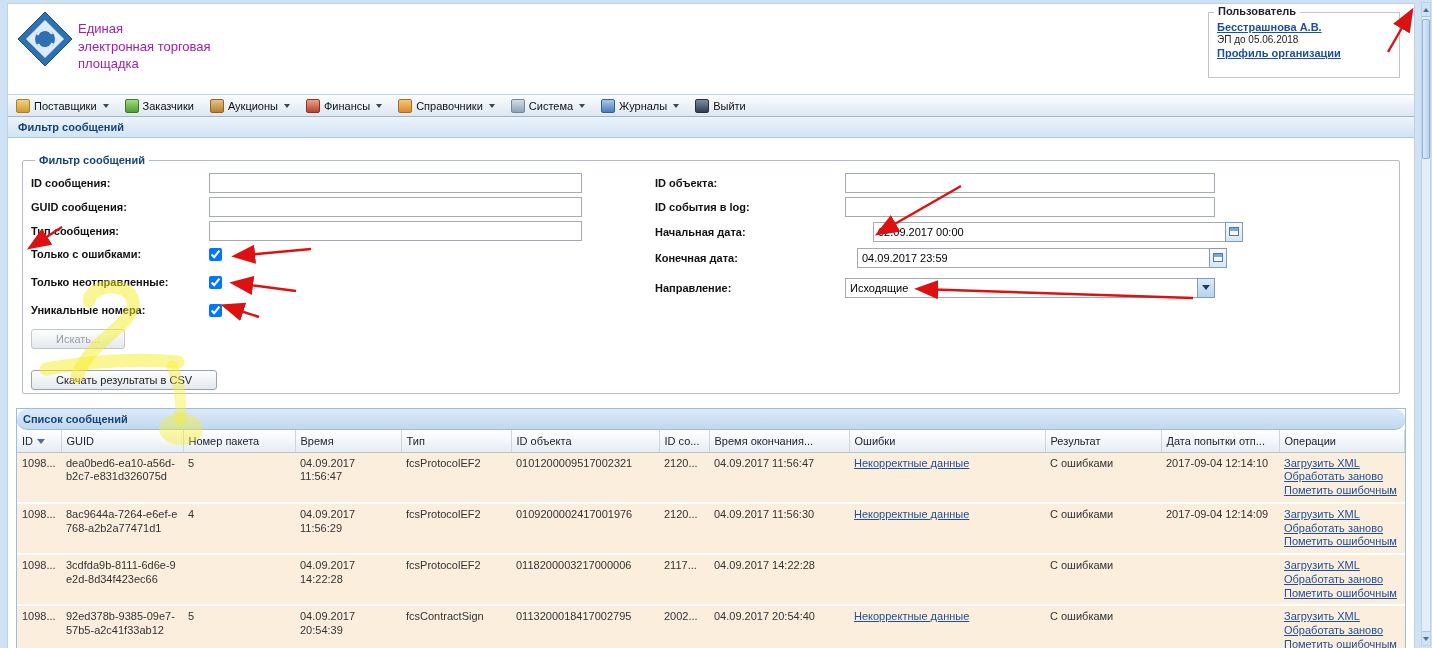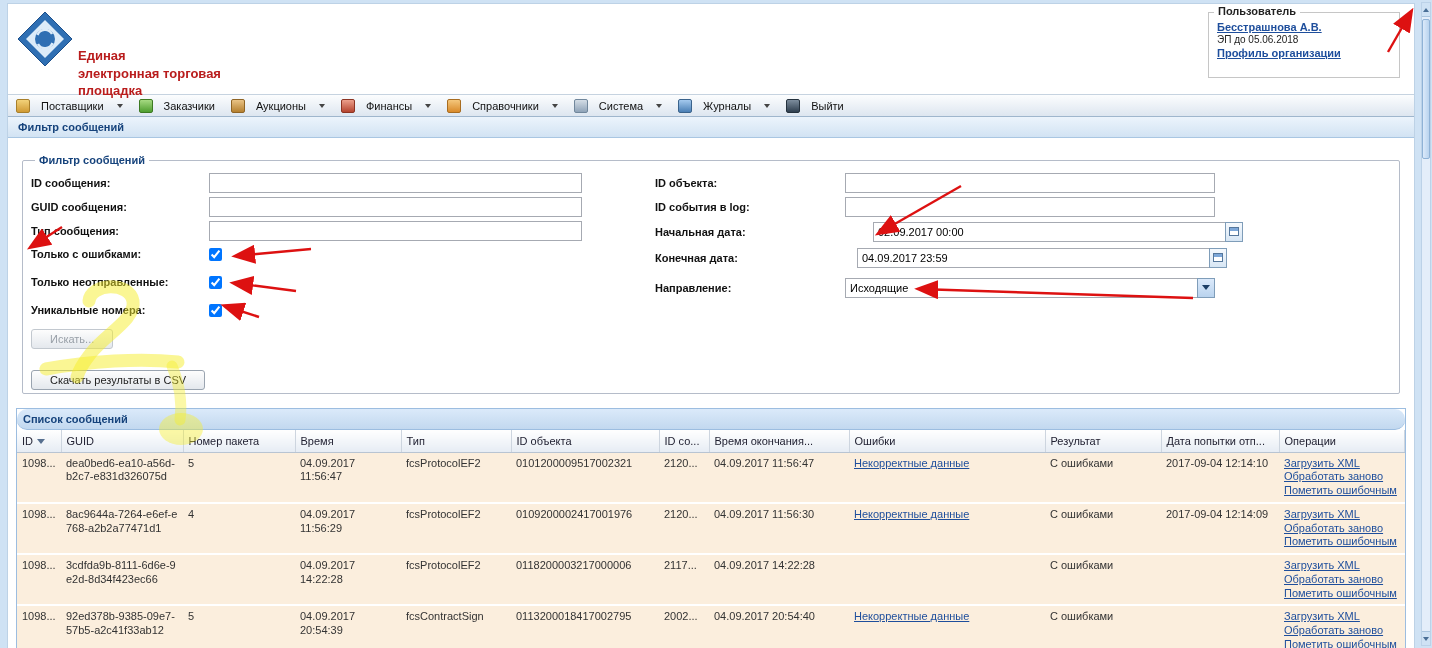--- a/index.html
+++ b/index.html
@@ -10,29 +10,29 @@
     font-family:"Liberation Sans", sans-serif;
   }
   .frame {
     position:absolute; left:7px; top:3px; width:1408px; height:645px;
     background:#fff; border:1px solid #bdd2e6; border-bottom:none;
   }
 
   
   .top-header { position:relative; height:90px; background:#fff; }
   .logo { position:absolute; left:8px; top:6px; }
-  .brand { position:absolute; left:70px; top:16px; font-size:13px; font-weight:bold; color:#b91c1c; line-height:1.35;margin-top:27px; }
+  .brand { position:absolute; left:70px; top:16px; font-size:13px; font-weight:normal; color:#a21caf; line-height:1.35; }
   .user-box { position:absolute; right:14px; top:8px; width:192px; height:66px; border:1px solid #c6c6c6; background:#fff; padding:8px 8px 4px 8px; }
   .user-box .ub-legend { position:absolute; top:-8px; left:5px; background:#fff; padding:0 4px; font-size:11px; font-weight:bold; color:#222; }
   .ub-link { font-size:11px; font-weight:bold; color:#1e4e9c; text-decoration:underline; cursor:pointer; display:block; }
   .ub-cert { font-size:10px; color:#222; margin:1px 0 2px 0; }
 
   
   .menubar { height:23px; background:linear-gradient(#fcfdfe,#dde6f0); border-top:1px solid #c6d3e0; border-bottom:1px solid #9fb6cd; display:flex; align-items:center; padding:0 8px; gap:16px; }
-  .menu-item { display:flex; align-items:center; gap:11px; font-size:11px; color:#111; cursor:pointer; white-space:nowrap; }
+  .menu-item { display:flex; align-items:center; gap:4px; font-size:11px; color:#111; cursor:pointer; white-space:nowrap; }
   .mi-icon { width:14px; height:14px; display:inline-block; border-radius:2px; }
   .icon-suppliers   { background:linear-gradient(#f2d27a,#d09a34); border:1px solid #a87f2a; }
   .icon-customers   { background:linear-gradient(#a6da82,#4f9e2f); border:1px solid #3c7a22; }
   .icon-auctions    { background:linear-gradient(#e9c386,#b5802f); border:1px solid #8f6425; }
   .icon-finance     { background:linear-gradient(#eca08c,#b5442f); border:1px solid #8c3423; }
   .icon-directories { background:linear-gradient(#f4c77c,#d98a2a); border:1px solid #a86c20; }
   .icon-system      { background:linear-gradient(#d4dde6,#8fa3b8); border:1px solid #71879c; }
   .icon-journals    { background:linear-gradient(#a4c9ee,#4a7fb5); border:1px solid #3a638c; }
   .icon-exit        { background:linear-gradient(#7d8d9d,#2f3f4f); border:1px solid #24313d; }
   .caret { width:0; height:0; border-left:3px solid transparent; border-right:3px solid transparent; border-top:4px solid #444; margin-left:2px; }
@@ -52,21 +52,21 @@
   .cbrow { height:20px; margin-bottom:8px; }
   input.txt { width:373px; height:20px; border:1px solid #a6aab2; font-size:11px; padding:1px 4px; font-family:inherit; background:#fff; }
   input.txt-full { width:370px; }
   input.txt-comp { width:352px; border-right:none; }
   .field-wrap { display:flex; align-items:center; }
   .trigger { width:18px; height:20px; border:1px solid #7f9db9; background:linear-gradient(#f5f9fd,#d7e6f4); display:flex; align-items:center; justify-content:center; cursor:pointer; }
   .sel-trigger { background:linear-gradient(#dceafb,#b9d3ee); }
   .trig-caret { width:0; height:0; border-left:4px solid transparent; border-right:4px solid transparent; border-top:5px solid #1c3e66; }
   .cal-glyph { width:10px; height:9px; border:1px solid #55779c; background:linear-gradient(#7da7d8 0 3px, #fff 3px); }
   input[type=checkbox] { width:13px; height:13px; margin:0; }
-  .btn { font-size:11px; font-family:inherit; border:1px solid #9aa4b0; border-radius:3px; background:linear-gradient(#fdfdfd,#e4e8ed); padding:3px 18px; cursor:pointer; color:#222; }
+  .btn { font-size:11px; font-family:inherit; border:1px solid #9aa4b0; border-radius:3px; background:linear-gradient(#fdfdfd,#e4e8ed); padding:3px 24px; cursor:pointer; color:#222; }
   .btn.disabled { color:#99a0a8; border-color:#c2c8cf; cursor:default; }
   .search-row { margin-top:2px; }
   .csv-row { margin-top:20px; }
 
   
   .grid-panel { margin:14px 8px 0 8px; border:1px solid #9cbde0; }
   .grid-titlebar { height:21px; background:linear-gradient(#dbeafa,#c2d8ef); border-bottom:1px solid #9cbde0; display:flex; align-items:center; padding:0 6px; font-size:11px; font-weight:bold; color:#16437c;border-radius:10px; }
   table.grid { width:100%; border-collapse:collapse; table-layout:fixed; }
   table.grid thead th { height:22px; background:linear-gradient(#ffffff,#e6ecf4); border-right:1px solid #cdd5df; border-bottom:1px solid #b8c4d2; font-size:11px; font-weight:normal; color:#223; text-align:left; padding:2px 5px; white-space:nowrap; overflow:hidden; cursor:pointer; }
   table.grid tbody td { background:#fbeedd; border-bottom:2px solid #fff; vertical-align:top; padding:4px 5px; font-size:11px; color:#333; overflow:hidden; word-wrap:break-word; line-height:1.25; }

